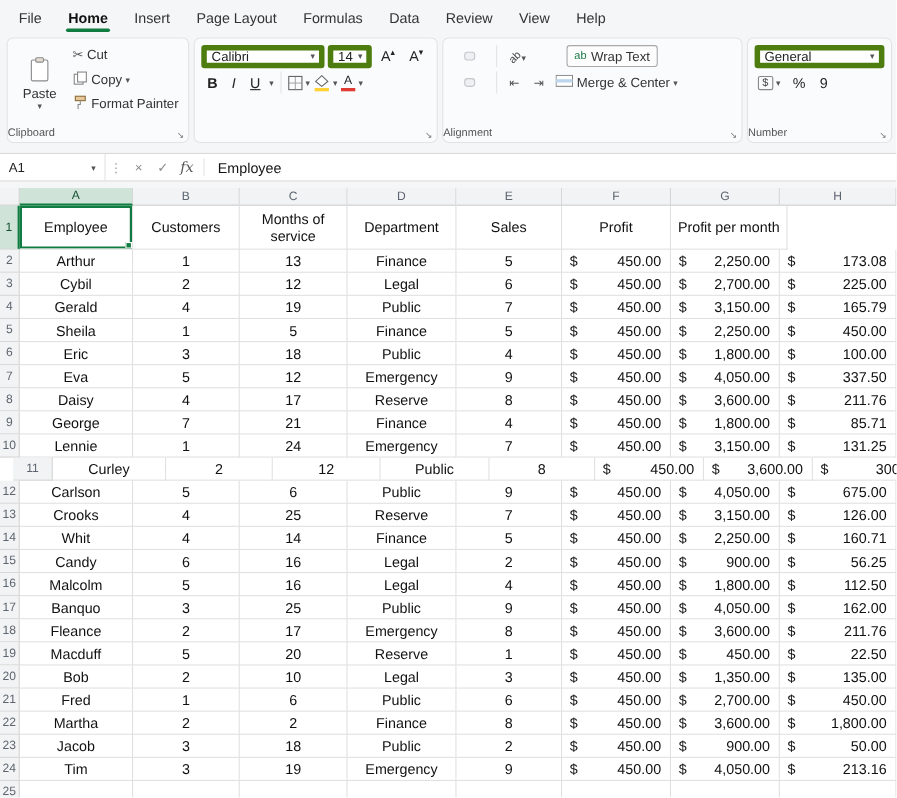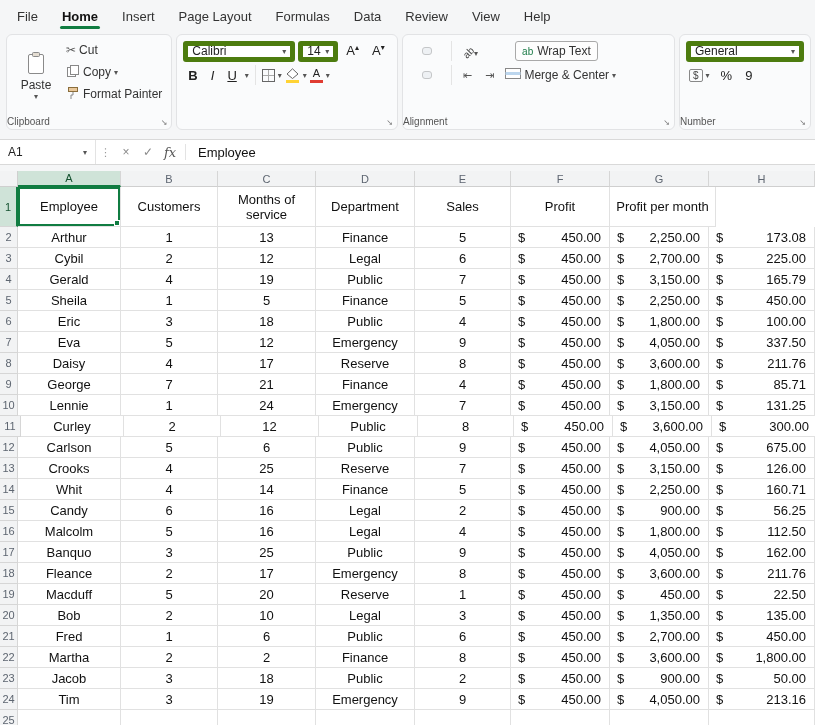--- a/index.html
+++ b/index.html
@@ -457,21 +457,21 @@
       <div class="g-cell cell acc" style="width: 99px;">
         <span class="cur">$</span>
         <span class="val">3,150.00</span>
       </div>
       <div class="g-cell cell acc" style="width: 106px;">
         <span class="cur">$</span>
         <span class="val">131.25</span>
       </div>
     </div>
     <div class="g-row">
-      <div class="g-cell rownum" style="width: 21px;">11</div>
+      <div class="g-cell rownum" style="width: 36px; margin-left: 12px;">11</div>
       <div class="g-cell cell" style="width: 103px;">Curley</div>
       <div class="g-cell cell" style="width: 97px;">2</div>
       <div class="g-cell cell" style="width: 98px;">12</div>
       <div class="g-cell cell" style="width: 99px;">Public</div>
       <div class="g-cell cell" style="width: 96px;">8</div>
       <div class="g-cell cell acc" style="width: 99px;">
         <span class="cur">$</span>
         <span class="val">450.00</span>
       </div>
       <div class="g-cell cell acc" style="width: 99px;">

